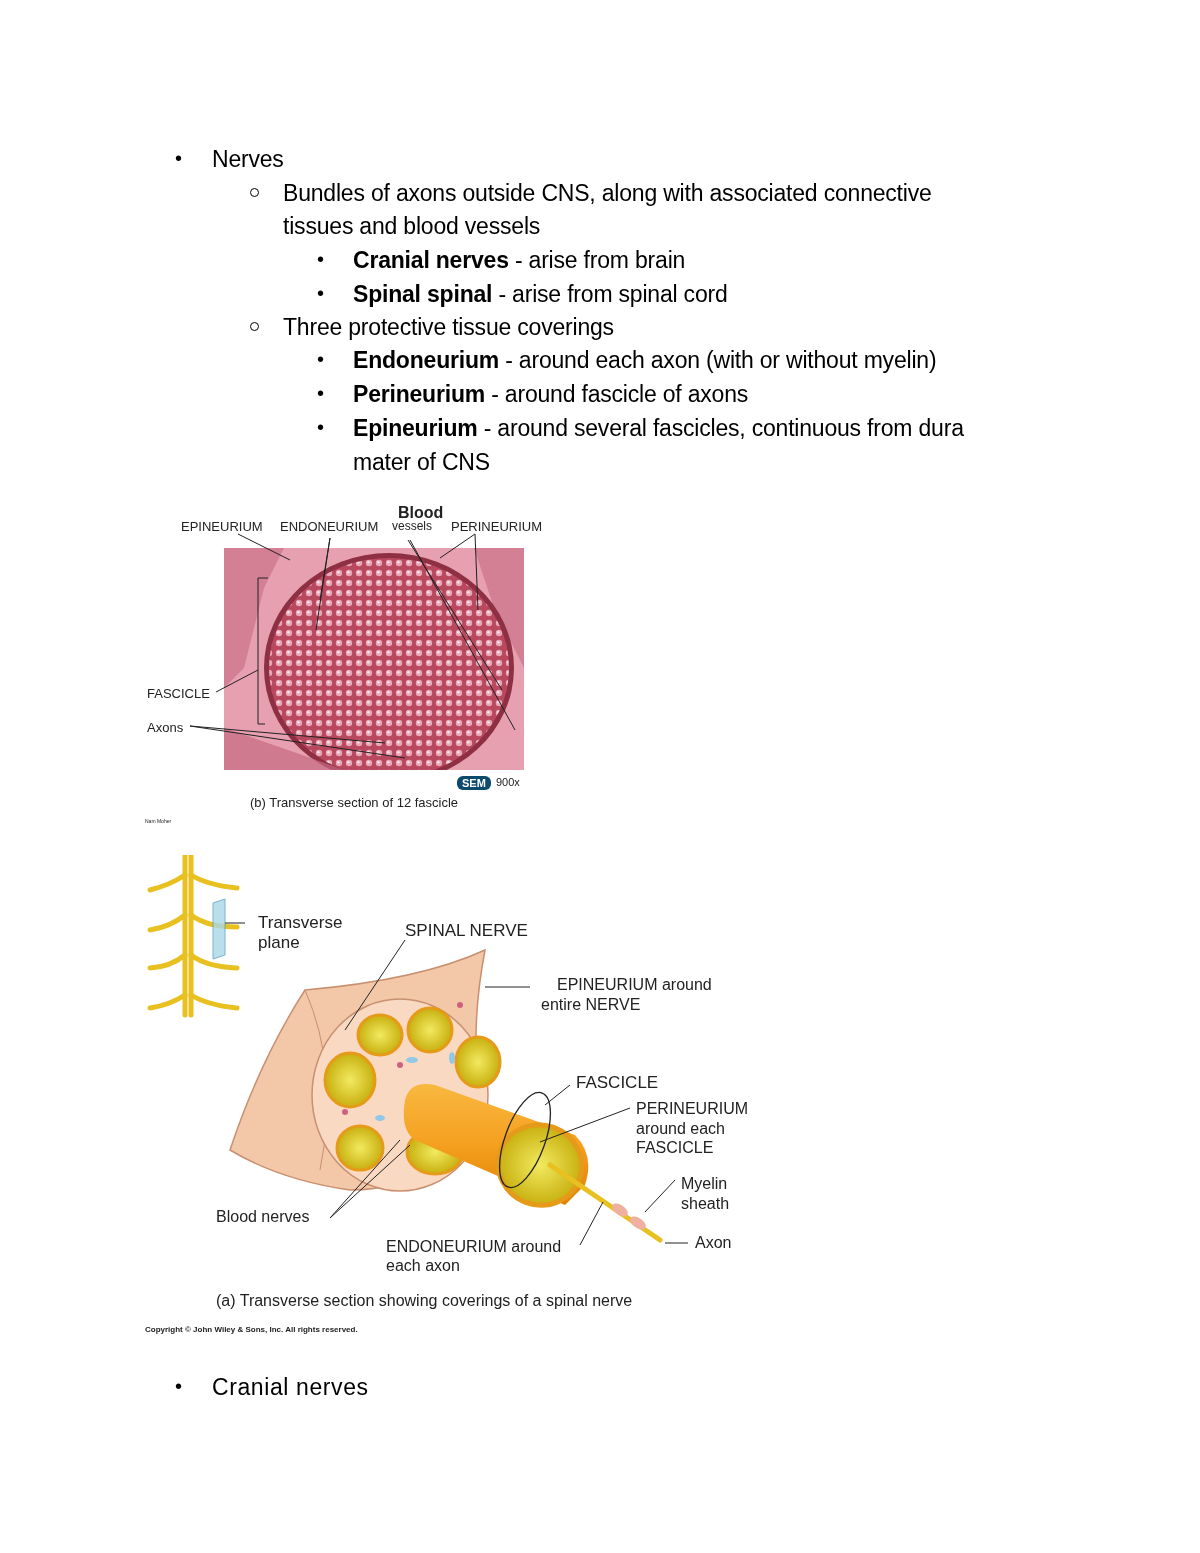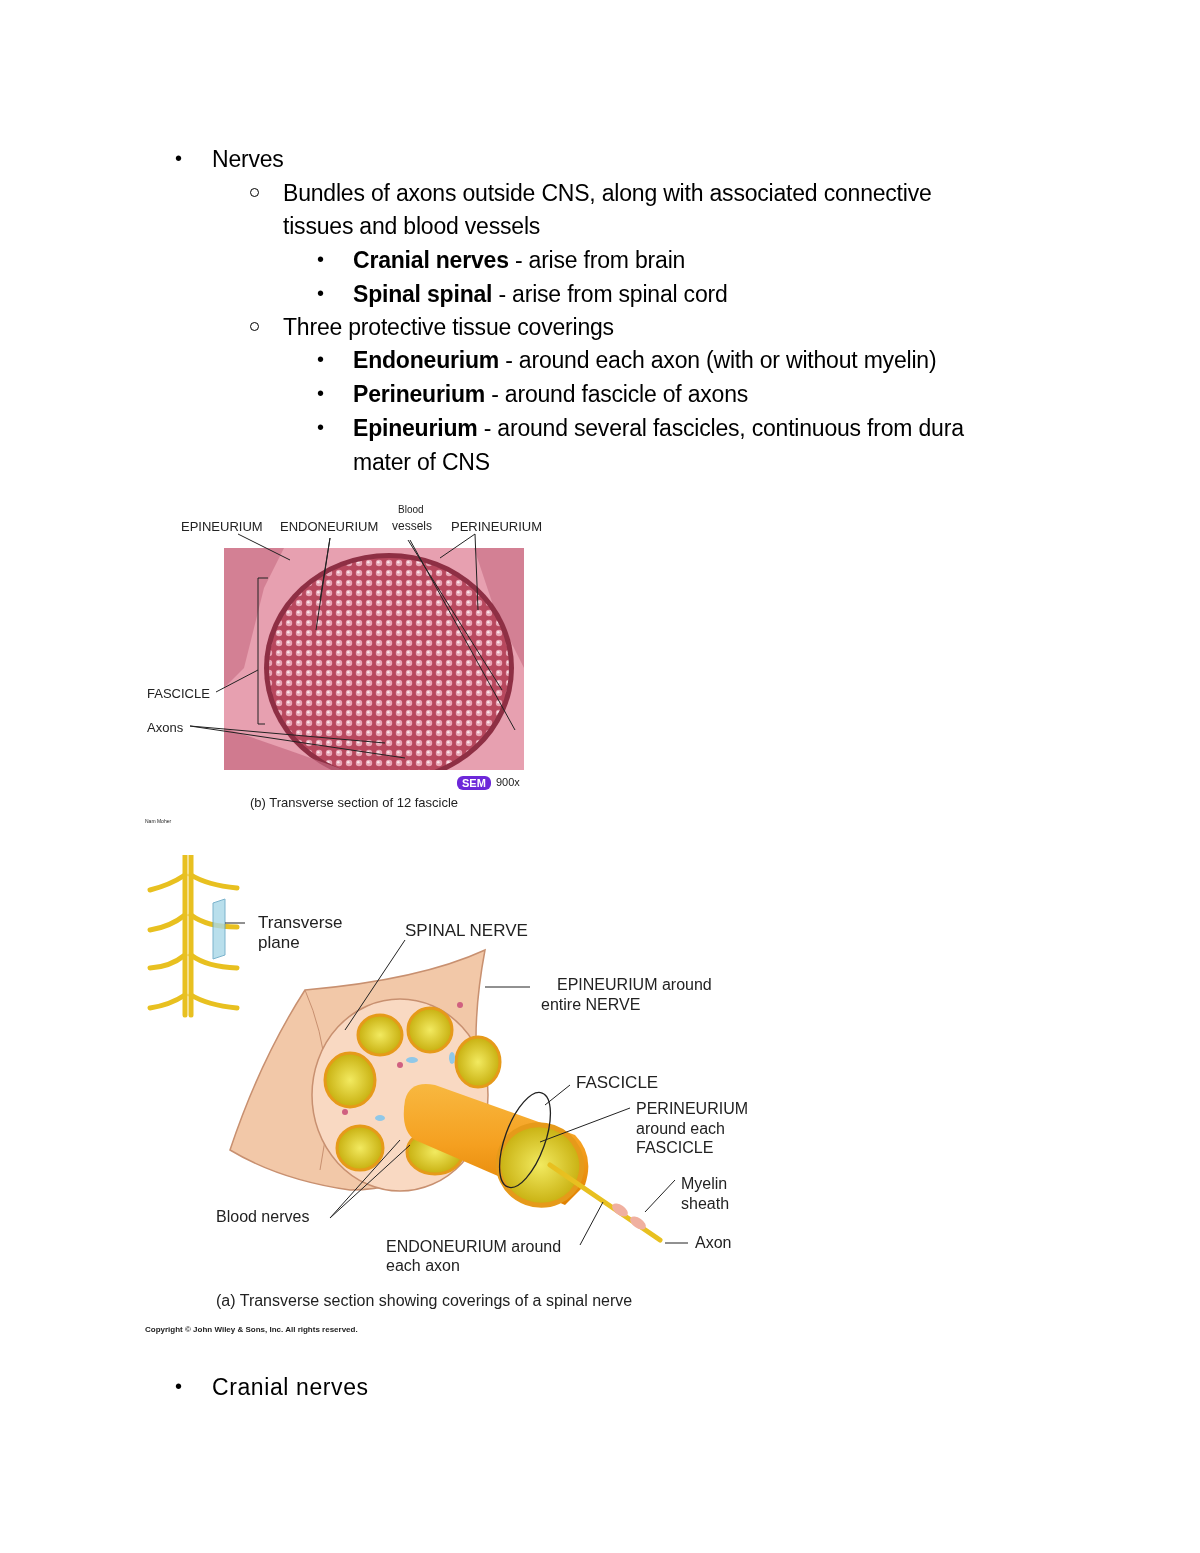--- a/index.html
+++ b/index.html
@@ -66,26 +66,26 @@
       <line x1="335" y1="34" x2="300" y2="58"></line>
       <line x1="335" y1="34" x2="338" y2="110"></line>
       <polyline points="128,78 118,78 118,224 125,224"></polyline>
       <line x1="76" y1="192" x2="118" y2="170"></line>
       <line x1="50" y1="226" x2="245" y2="243"></line>
       <line x1="50" y1="226" x2="265" y2="258"></line>
     </g>
   </svg>
   <span class="fig-label" style="left:181px;top:519px;font-size:13px;">EPINEURIUM</span>
   <span class="fig-label" style="left:280px;top:519px;font-size:13px;">ENDONEURIUM</span>
-  <span class="fig-label" style="left:398px;top:504px;font-size:10px;">Blood</span>
+  <span class="fig-label" style="left:398px;top:504px;font-size:16px;font-weight:bold;">Blood</span>
   <span class="fig-label" style="left:392px;top:519px;font-size:12px;">vessels</span>
   <span class="fig-label" style="left:451px;top:519px;font-size:13px;">PERINEURIUM</span>
   <span class="fig-label" style="left:147px;top:686px;font-size:13px;">FASCICLE</span>
   <span class="fig-label" style="left:147px;top:720px;font-size:13px;text-align:center;">Axons</span>
-  <span class="fig-label" style="left:457px;top:776px;font-size:11px;font-weight:bold;color:#fff;background:#6d28d9;border-radius:6px;padding:1px 5px;">SEM</span>
+  <span class="fig-label" style="left:457px;top:776px;font-size:11px;font-weight:bold;color:#fff;background:#0c4a6e;border-radius:6px;padding:1px 5px;">SEM</span>
   <span class="fig-label" style="left:496px;top:776px;font-size:11px;">900x</span>
   <span class="fig-label" style="left:250px;top:795px;font-size:13px;">(b) Transverse section of 12 fascicle</span>
   <span class="fig-label" style="left:145px;top:818px;font-size:5px;">Nam Moher</span>
 </div>
 
 <div>
 
   <svg style="left:145px;top:855px;" width="100" height="165" viewBox="0 0 100 165">
     <g stroke="#e8c020" stroke-width="5" fill="none" stroke-linecap="round">
       <line x1="40" y1="0" x2="40" y2="160"></line>

